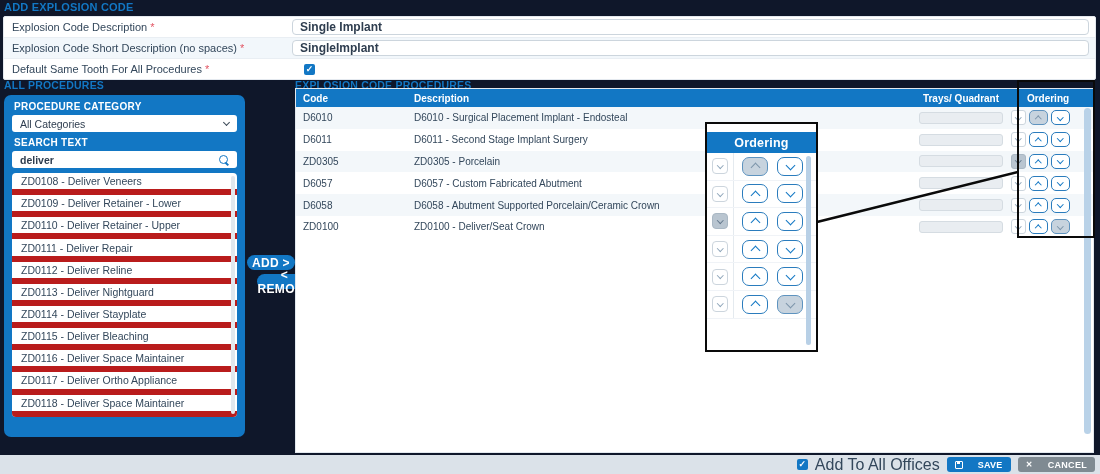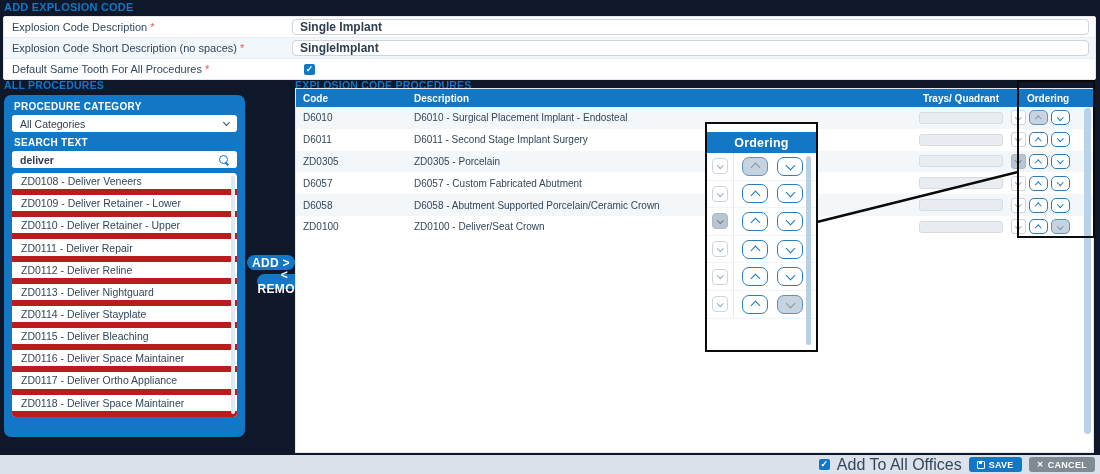--- a/index.html
+++ b/index.html
@@ -108,21 +108,21 @@
   .co-btn + .co-btn{margin-left:9px}
   .co-btn.dis{background:var(--c-disabled-control-bg);color:#7d95ab;border-color:#5e93bf}
   .co-scroll{position:absolute;right:5px;top:32px;bottom:5px;width:5px;background:#b8d0e6;border-radius:3px}
   .connector{left:0;top:0;width:1100px;height:474px;pointer-events:none}
 
   
   .footer{left:0;top:455px;width:1100px;height:19px;background:var(--c-footer-bar);
           display:flex;align-items:center;justify-content:flex-end;gap:7px;padding-right:5px}
   .footer-label{font-size:16px;color:var(--c-label-text)}
   .foot-btn{height:15px;border:none;border-radius:3px;color:#fff;font-family:inherit;font-size:9px;
-            font-weight:700;display:flex;align-items:center;gap:4px;padding:0 8px;cursor:pointer;letter-spacing:.3px}
+            font-weight:700;display:flex;align-items:center;gap:15px;padding:0 8px;cursor:pointer;letter-spacing:.3px}
   .btn-save{background:var(--c-primary)}
   .btn-cancel{background:var(--c-cancel-button)}
   .floppy{width:8px;height:8px;border:1.2px solid #fff;border-radius:1px;position:relative}
   .floppy::after{content:'';position:absolute;top:0;left:1.5px;width:3px;height:2.5px;background:#fff}
   .xmark{font-size:8px;line-height:8px}
 </style>
 </head>
 <body>
 
 <div class="screen">

